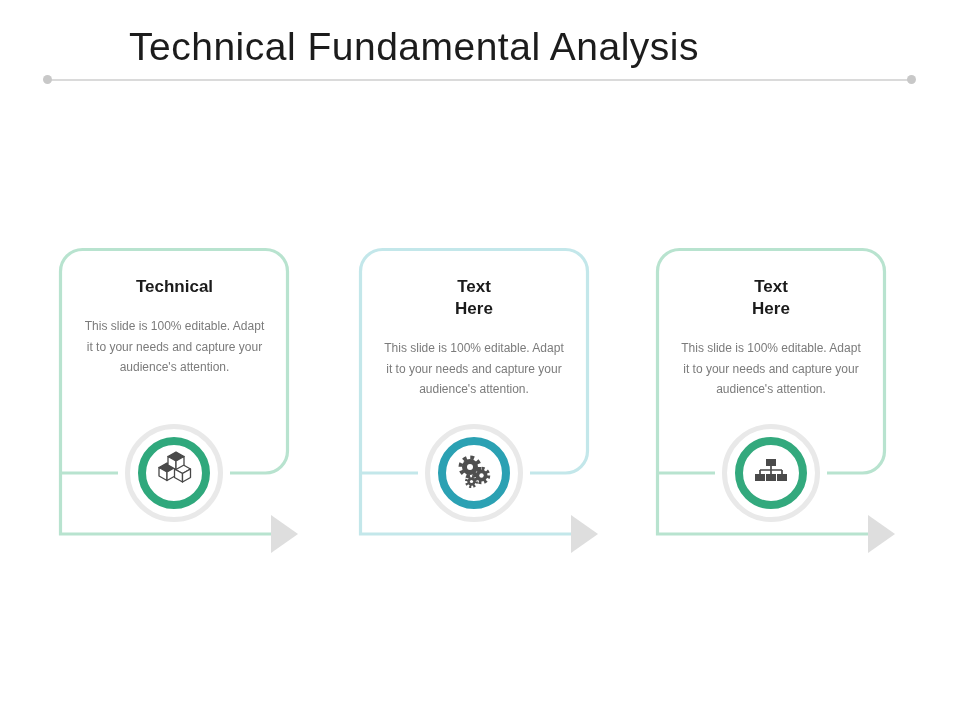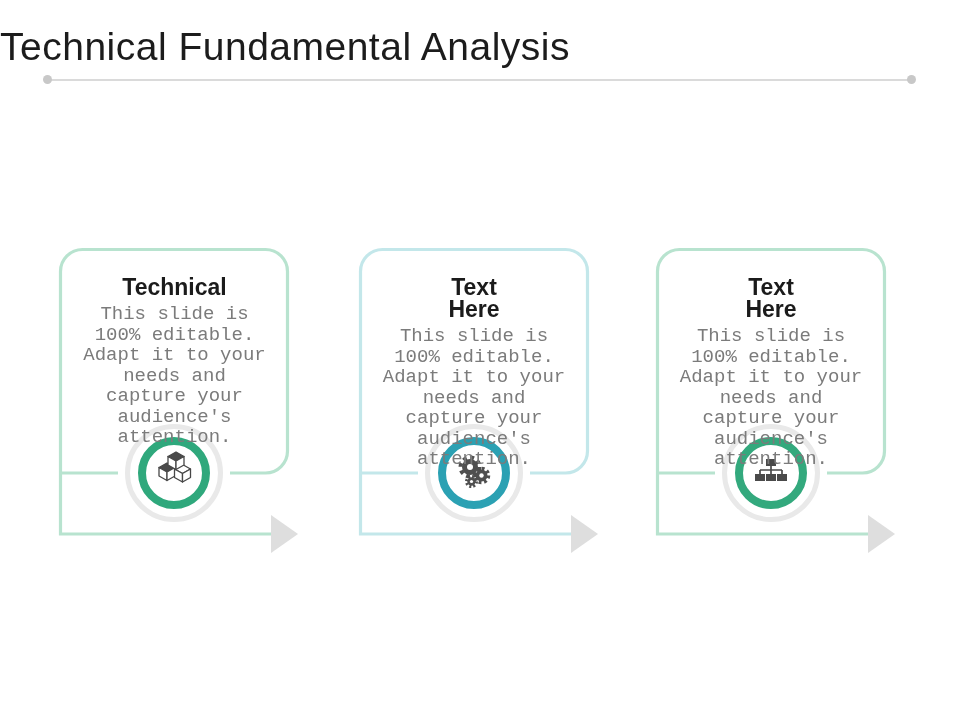--- a/index.html
+++ b/index.html
@@ -1,21 +1,21 @@
 <!DOCTYPE html>
 <html><head>
 <meta charset="utf-8">
 <style>
   html,body{margin:0;padding:0;}
   body{
     width:960px;height:720px;background:#ffffff;position:relative;overflow:hidden;
     font-family:"Liberation Sans","DejaVu Sans",sans-serif;
   }
   .title{
-    position:absolute;top:24px;left:0;width:828px;text-align:left;
+    position:absolute;top:24px;left:0;width:828px;text-align:center;
     font-size:39px;line-height:46px;font-weight:400;color:#1c1c1c;letter-spacing:0.5px;
   }
   .divider{
     position:absolute;top:79px;left:48px;width:864px;height:2px;background:var(--divider-line,#dadada);
   }
   .divider-dot{
     position:absolute;top:75px;width:9px;height:9px;border-radius:50%;background:var(--divider-dot,#c8c8c8);
   }
   .divider-dot.left{left:43px;}
   .divider-dot.right{left:907px;}
@@ -24,25 +24,25 @@
   }
   .card svg.card-shape{position:absolute;left:0;top:0;}
   .outline{fill:none;stroke:var(--border);stroke-width:3.2px;}
   .gray-ring{fill:#ffffff;stroke:#e9e9e9;stroke-width:5px;}
   .accent-ring{fill:#ffffff;stroke:var(--accent);stroke-width:8px;}
   .arrow{fill:#dedede;}
   .card-text{
     position:absolute;left:4px;top:30px;width:227px;text-align:center;
   }
   .card-heading{
-    font-size:23px;line-height:22px;font-weight:700;color:#1b1b1b;
+    font-size:17px;line-height:22px;font-weight:700;color:#1b1b1b;
   }
   .card-body{
-    margin:6px auto 0;width:184px;
-    font-size:19px;line-height:20.5px;color:#7b7b7b;font-family:Liberation Mono, monospace;
+    margin:18px auto 0;width:184px;
+    font-size:12px;line-height:20.5px;color:#7b7b7b;
   }
   .icon-dark{fill:#4a4a4a;}
   .icon-stroke{stroke:#474747;stroke-width:1.3px;stroke-linejoin:round;}
   .face-white{fill:#ffffff;}
   .face-dark{fill:#4a4a4a;}
   .gear-body{fill:#4f4f4f;}
   .gear-teeth{fill:none;stroke:#4f4f4f;}
   .gear-hole{fill:#ffffff;}
   .org-line{fill:none;stroke:#4a4a4a;stroke-width:1.7px;}
 </style>

